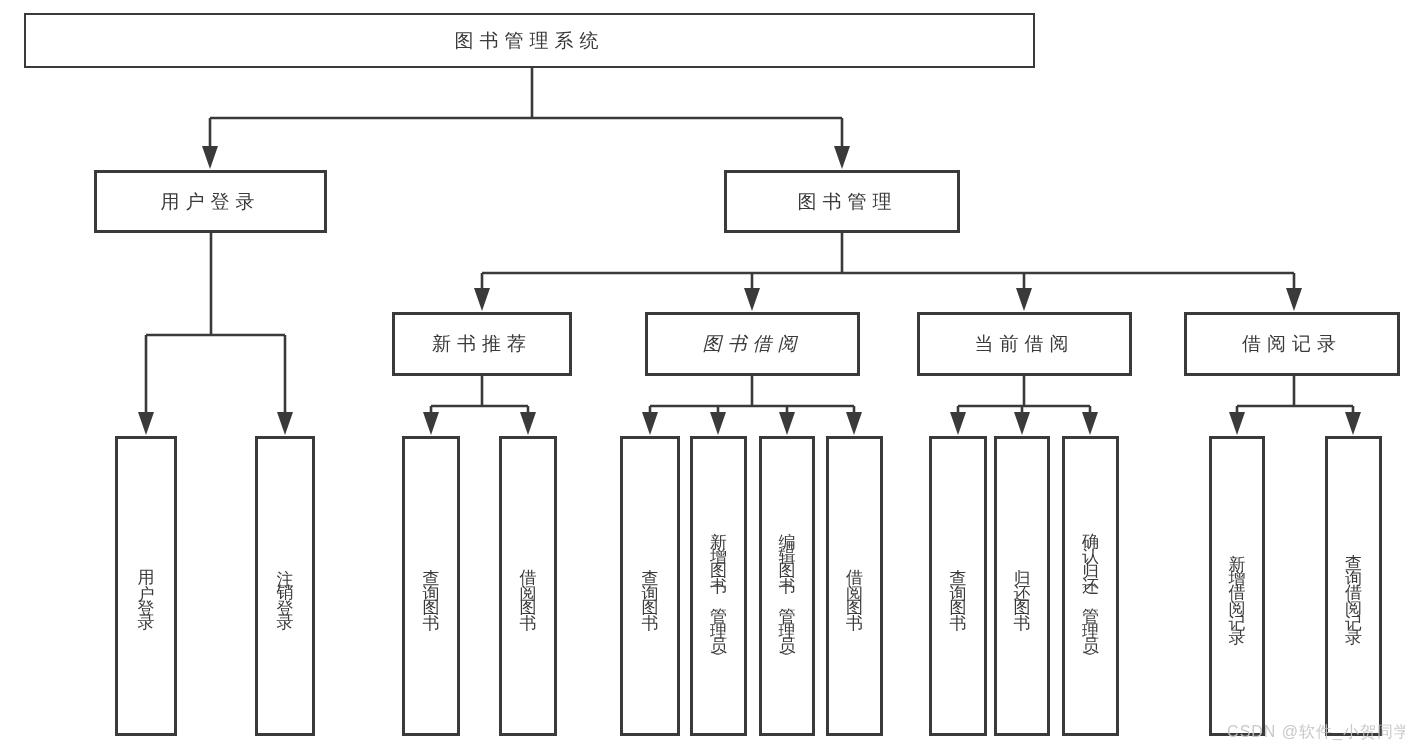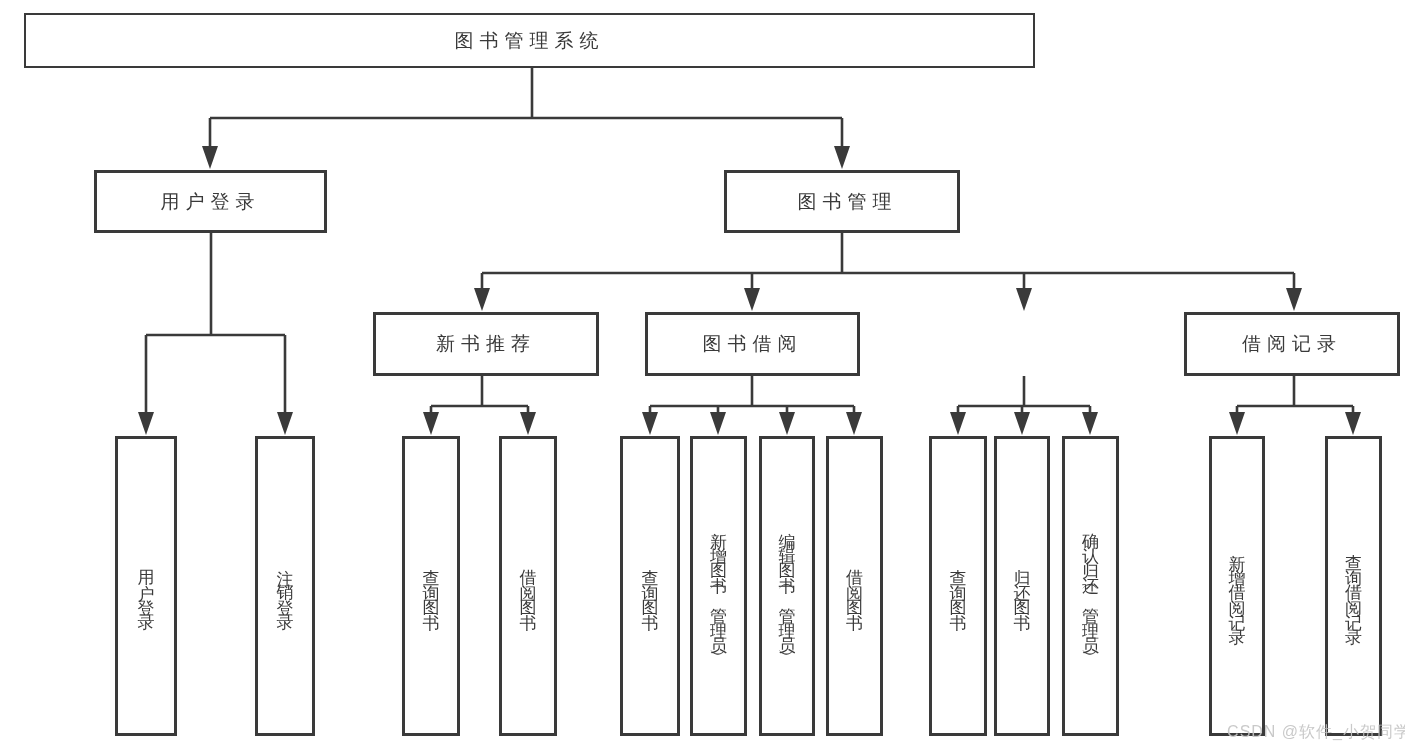--- a/index.html
+++ b/index.html
@@ -118,25 +118,28 @@
     <span>图书管理系统</span>
   </div>
 
   <div class="box" style="left:82px; top:170px; width:233px; height:63px;">
     <span>用户登录</span>
   </div>
   <div class="box" style="left:712px; top:170px; width:236px; height:63px;padding-left:11px;">
     <span>图书管理</span>
   </div>
 
-  <div class="box" style="left:361px; top:312px; width:226px; height:64px;">
+  <div class="box" style="left:380px; top:312px; width:180px; height:64px;">
     <span>新书推荐</span>
   </div>
-  <div class="box" style="left:633px; top:312px; width:215px; height:64px;">
+  <div class="box" style="left:633px; top:312px; width:215px; height:64px;font-style:italic;">
     <span>图书借阅</span>
+  </div>
+  <div class="box" style="left:905px; top:312px; width:215px; height:64px;">
+    <span>当前借阅</span>
   </div>
   <div class="box" style="left:1172px; top:312px; width:216px; height:64px;text-align:center;">
     <span>借阅记录</span>
   </div>
 
   <div class="box leaf" style="left:103px; top:436px; width:62px; height:300px;">
     <span class="vtext">用户登录</span>
   </div>
   <div class="box leaf" style="left:243px; top:436px; width:60px; height:300px;">
     <span class="vtext">注销登录</span>

